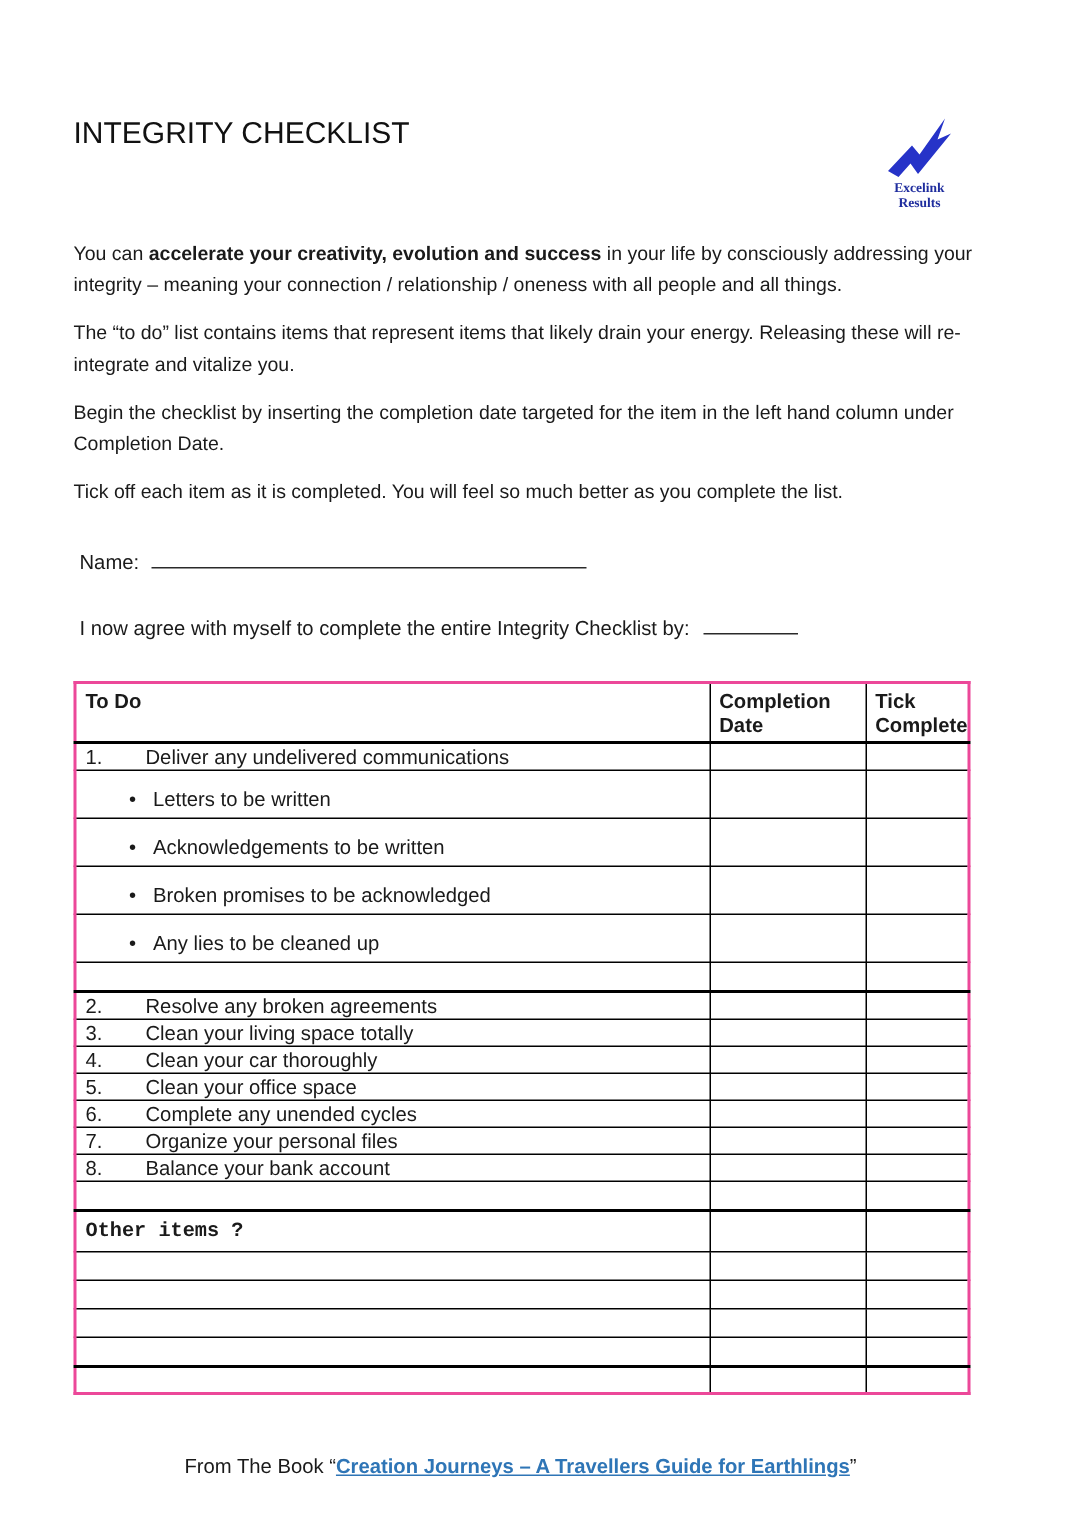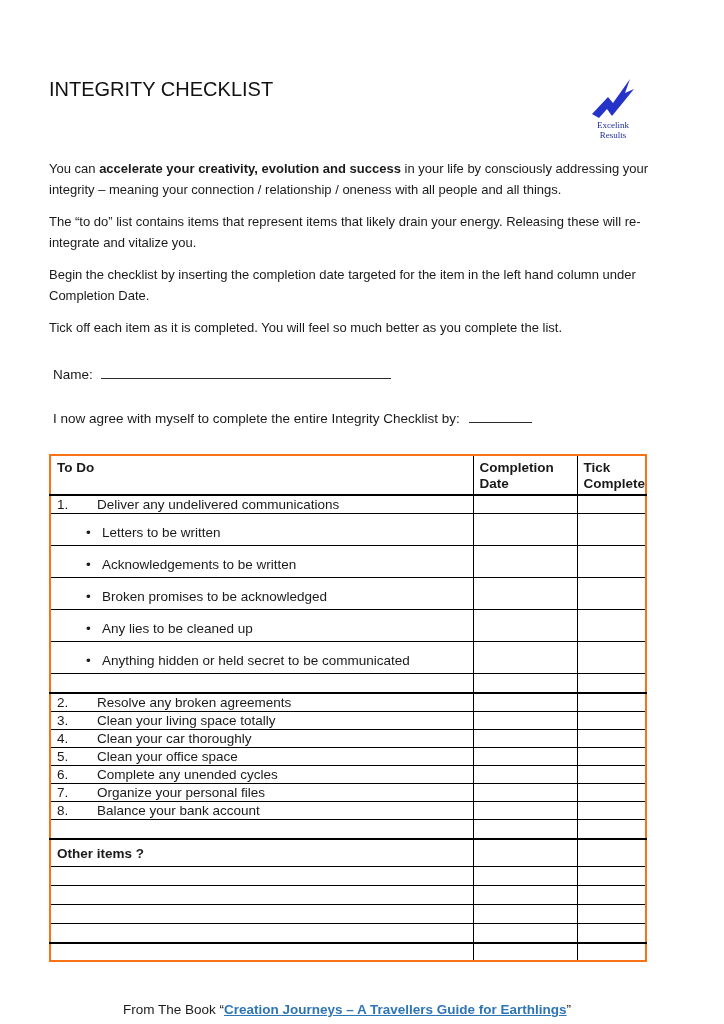--- a/index.html
+++ b/index.html
@@ -8,49 +8,49 @@
     font-family:"Liberation Sans",sans-serif;color:#1a1a1a;
     -webkit-font-smoothing:antialiased;
   }
   .page{padding:42px 49px 0 49px;width:626px;}
 
   
   .header{position:relative;height:66px;}
   .doc-title{font-size:20px;font-weight:normal;letter-spacing:0;margin:36px 0 0 0;color:#111;}
   .logo{position:absolute;top:0;right:26px;width:72px;text-align:center;}
   .logo svg{display:block;margin:0 auto;}
-  .logo-text{font-family:"Liberation Serif",serif;font-weight:normal;font-size:9px;line-height:10px;color:#1F2D9E;}
+  .logo-text{font-family:"Liberation Serif",serif;font-weight:bold;font-size:9px;line-height:10px;color:#1F2D9E;}
 
   
   .para{font-size:13px;line-height:21px;margin:11px 0 0 0;max-width:600px;}
   .para.first{margin-top:14px;}
   b.inline{font-weight:bold;}
 
   
   .form-line{font-size:13.5px;margin:27px 0 0 4px;}
   .blank{display:inline-block;border-bottom:1.4px solid #2a2a2a;height:13px;vertical-align:baseline;}
   .blank.name{width:290px;margin-left:8px;}
   .blank.agree{width:63px;margin-left:9px;}
 
   
   table.checklist{border-collapse:collapse;table-layout:fixed;width:596px;margin-top:28px;}
-  table.checklist{border:2px solid #f97316;}
+  table.checklist{border:2px solid #ec4899;}
   .checklist th,.checklist td{border:1px solid #000;font-size:13.5px;padding:0 6px;overflow:hidden;}
   .checklist thead th{
     font-weight:bold;text-align:left;vertical-align:top;padding-top:4px;height:34px;
     border-bottom-width:2px;line-height:16px;
   }
   col.c-todo{width:423px;} col.c-date{width:104px;} col.c-tick{width:69px;}
   tr.r-num td{height:17px;}
   tr.r-num .rownum{display:inline-block;width:40px;}
   tr.r-bullet td{height:26px;vertical-align:bottom;padding-bottom:5px;}
   tr.r-bullet .bullet{display:inline-block;margin-left:29px;width:16px;}
   tr.r-empty td{height:18px;}
   tr.r-empty.short td{height:16px;}
-  tr.r-section td{height:26px;font-weight:bold;vertical-align:middle;}
+  tr.r-section td{height:26px;font-weight:bold;vertical-align:middle;font-family:Liberation Mono, monospace;}
   tr.sep td{border-bottom-width:2px;}
 
   
   .footer{width:596px;text-align:center;}
   .footer .line1{margin-top:40px;font-size:13.5px;}
   a.doclink{color:#2E75B6;font-weight:bold;text-decoration:underline;cursor:pointer;}
 </style>
 </head>
 <body>
 
@@ -115,25 +115,20 @@
       <tr class="r-bullet">
           <td><span class="bullet">•</span><span>Broken promises to be acknowledged</span></td>
           <td></td>
           <td></td>
         </tr>
       <tr class="r-bullet">
           <td><span class="bullet">•</span><span>Any lies to be cleaned up</span></td>
           <td></td>
           <td></td>
         </tr>
-      <tr class="r-bullet">
-          <td><span class="bullet">•</span><span>Anything hidden or held secret to be communicated</span></td>
-          <td></td>
-          <td></td>
-        </tr>
       <tr class="r-empty sep">
           <td></td>
           <td></td>
           <td></td>
         </tr>
       <tr class="r-num">
           <td><span class="rownum">2.</span><span>Resolve any broken agreements</span></td>
           <td></td>
           <td></td>
         </tr>

